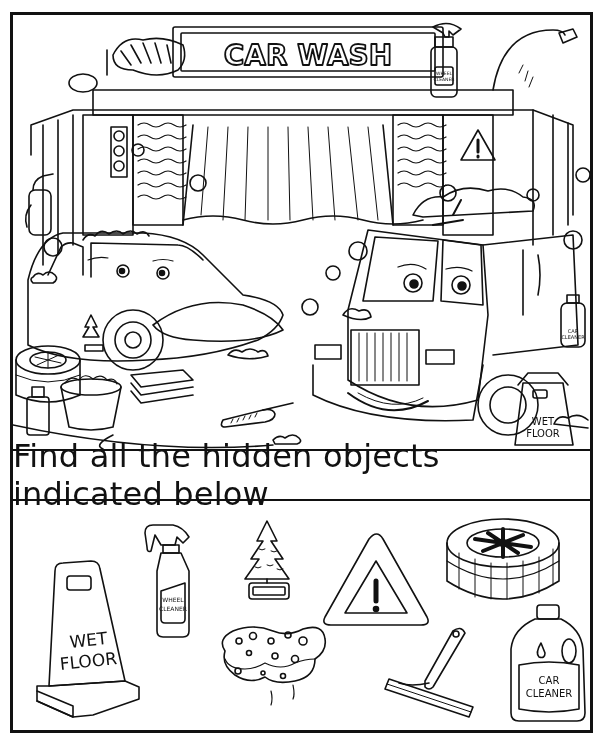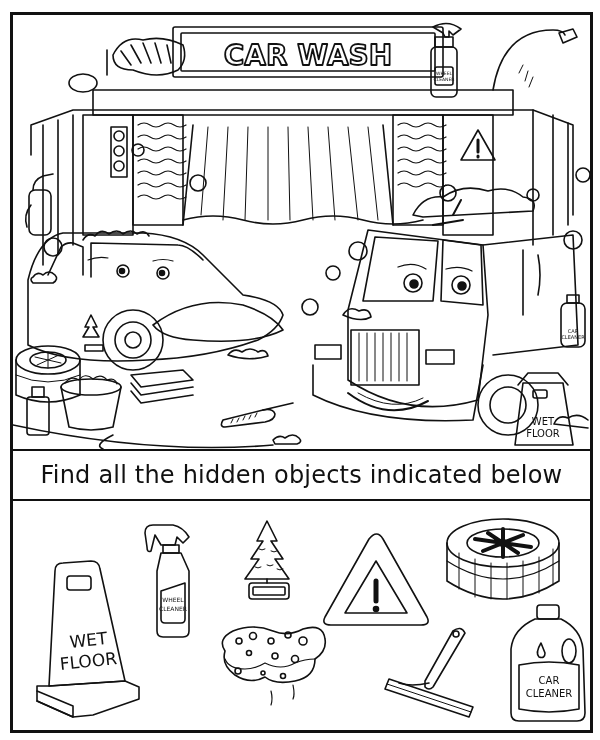--- a/index.html
+++ b/index.html
@@ -1,20 +1,20 @@
 <!DOCTYPE html>
 <html><head>
 <meta charset="utf-8">
 <style>
   html, body { margin:0; padding:0; background:#ffffff; }
   body { width:600px; height:740px; position:relative; overflow:hidden; font-family:"DejaVu Sans", sans-serif; }
   .frame { position:absolute; left:10px; top:12px; width:577px; height:715px; border:3px solid #111; box-sizing:content-box; }
   .scene { position:absolute; left:0; top:0; width:577px; height:548px; overflow:hidden; }
   .divider-top { position:absolute; left:0; top:434px; width:577px; height:2px; background:#111; }
-  .instruction { position:absolute; left:0; top:436px; width:577px; height:48px; display:flex; align-items:center; justify-content:center; font-family:"DejaVu Sans", sans-serif; font-size:24px; color:#111; letter-spacing:0.2px; }
+  .instruction { position:absolute; left:0; top:436px; width:577px; height:48px; display:flex; align-items:center; justify-content:center; font-family:"DejaVu Sans", sans-serif; font-size:32px; color:#111; letter-spacing:0.2px; }
   .divider-bottom { position:absolute; left:0; top:484px; width:577px; height:2px; background:#111; }
   .items { position:absolute; left:0; top:486px; width:577px; height:229px; }
   svg text { font-family:"DejaVu Sans", sans-serif; }
 </style>
 </head>
 <body>
 
 <div class="frame">
 
   <div class="scene">

